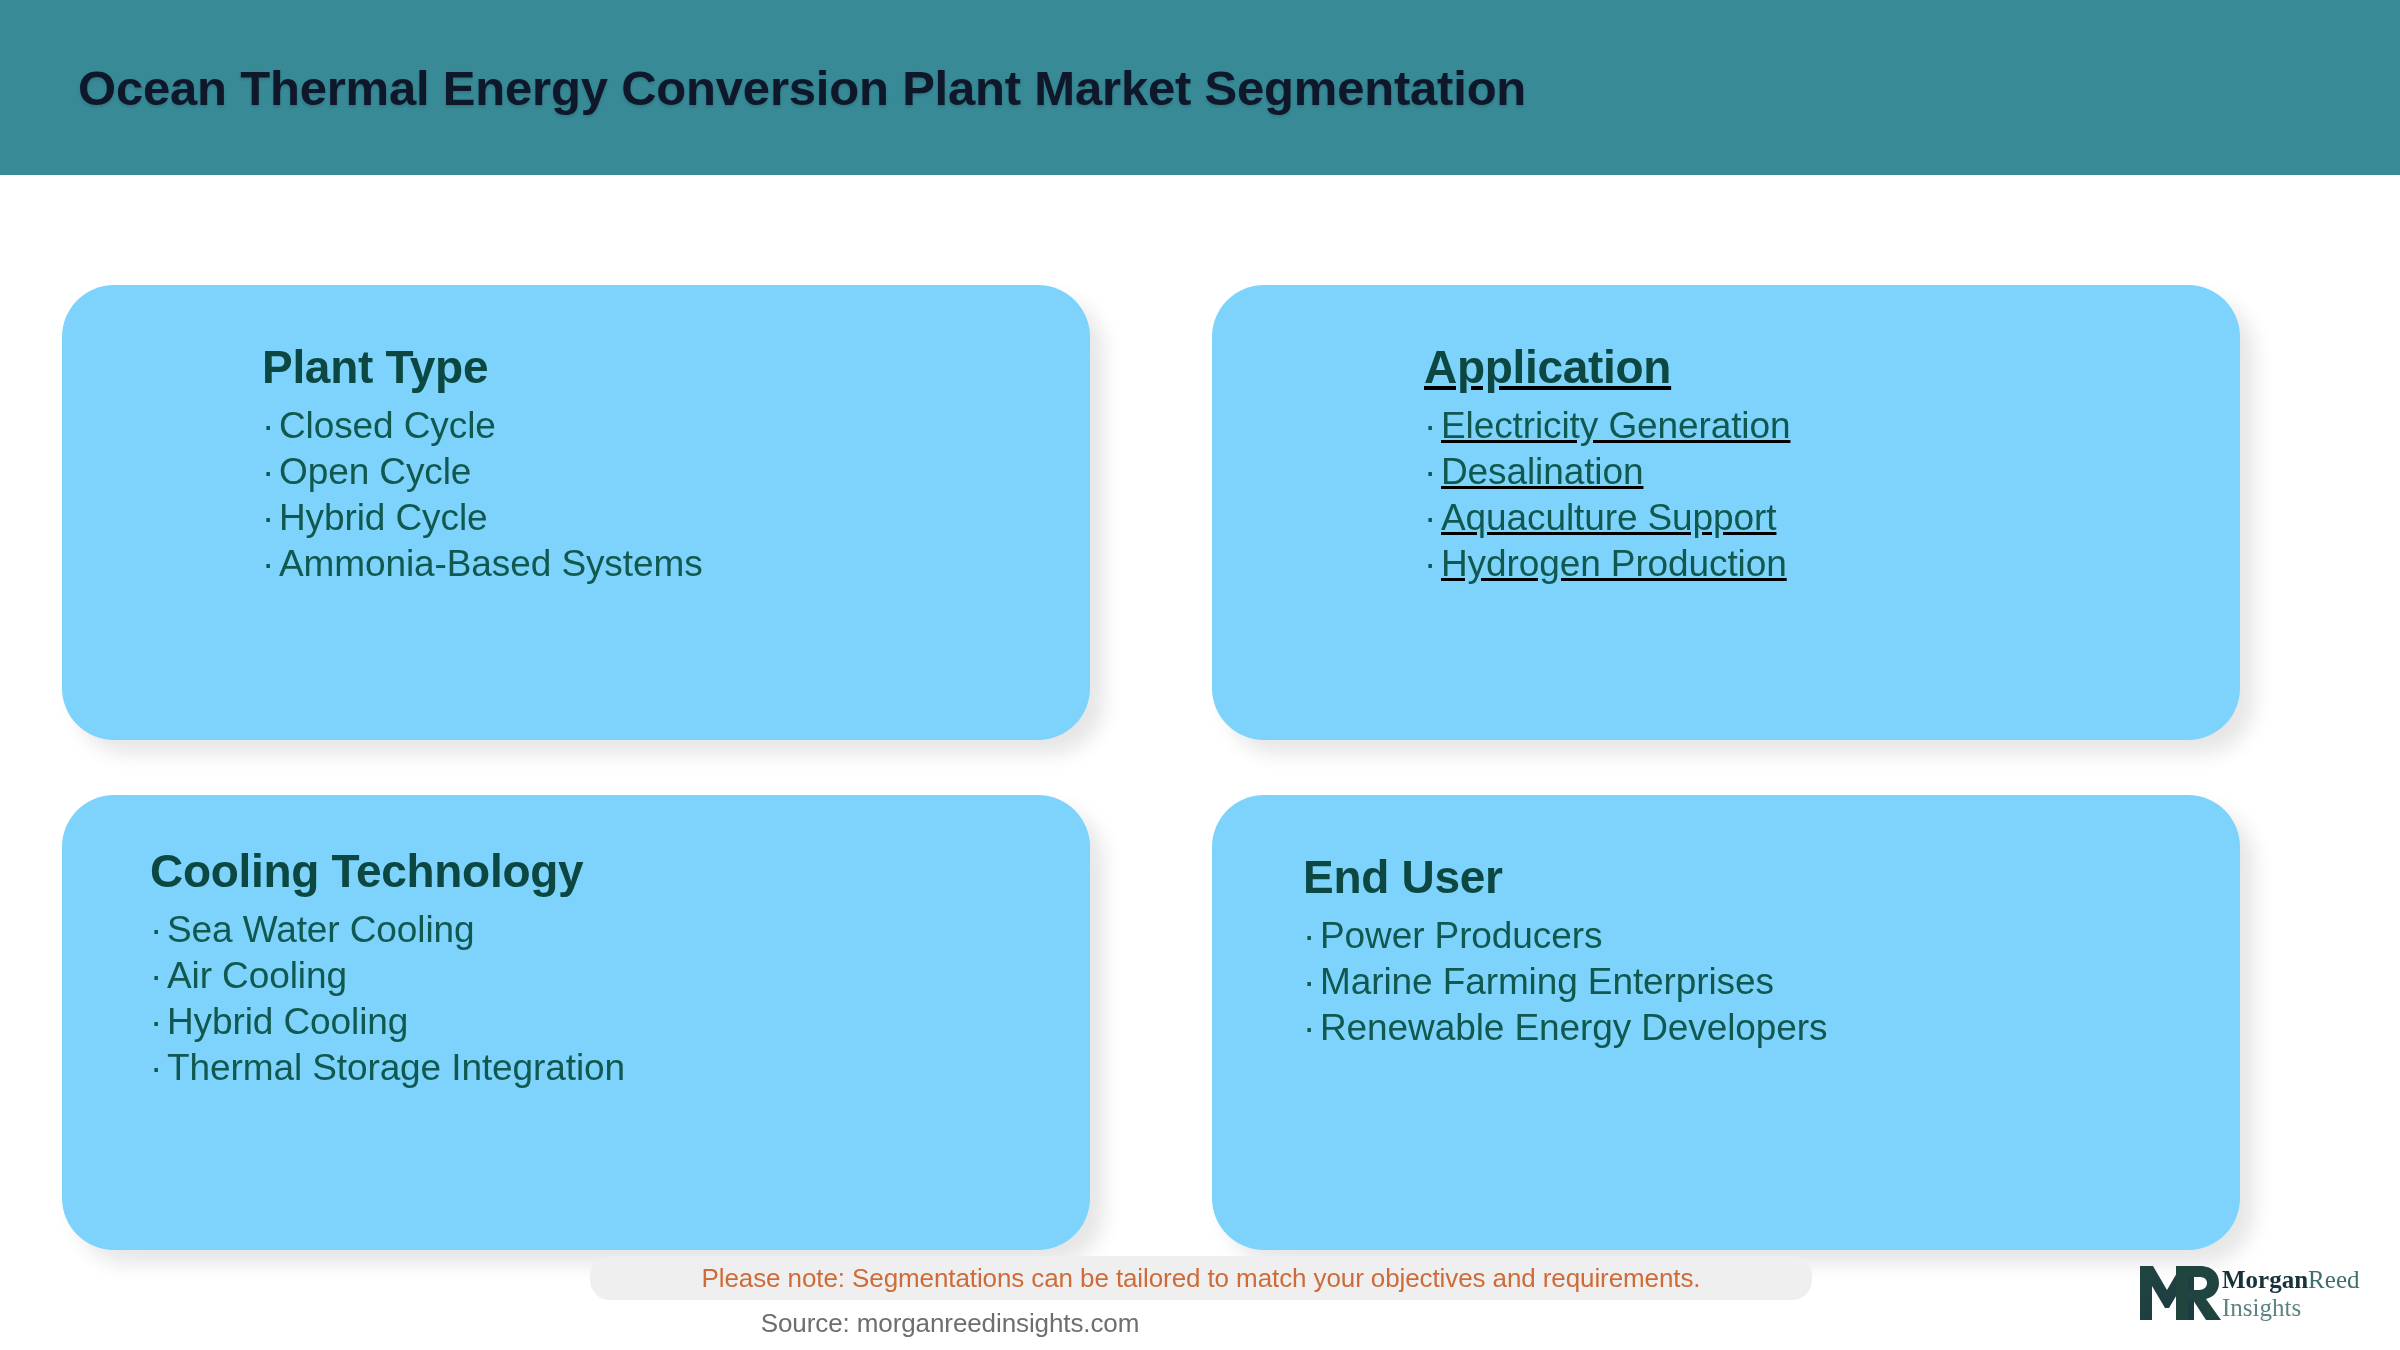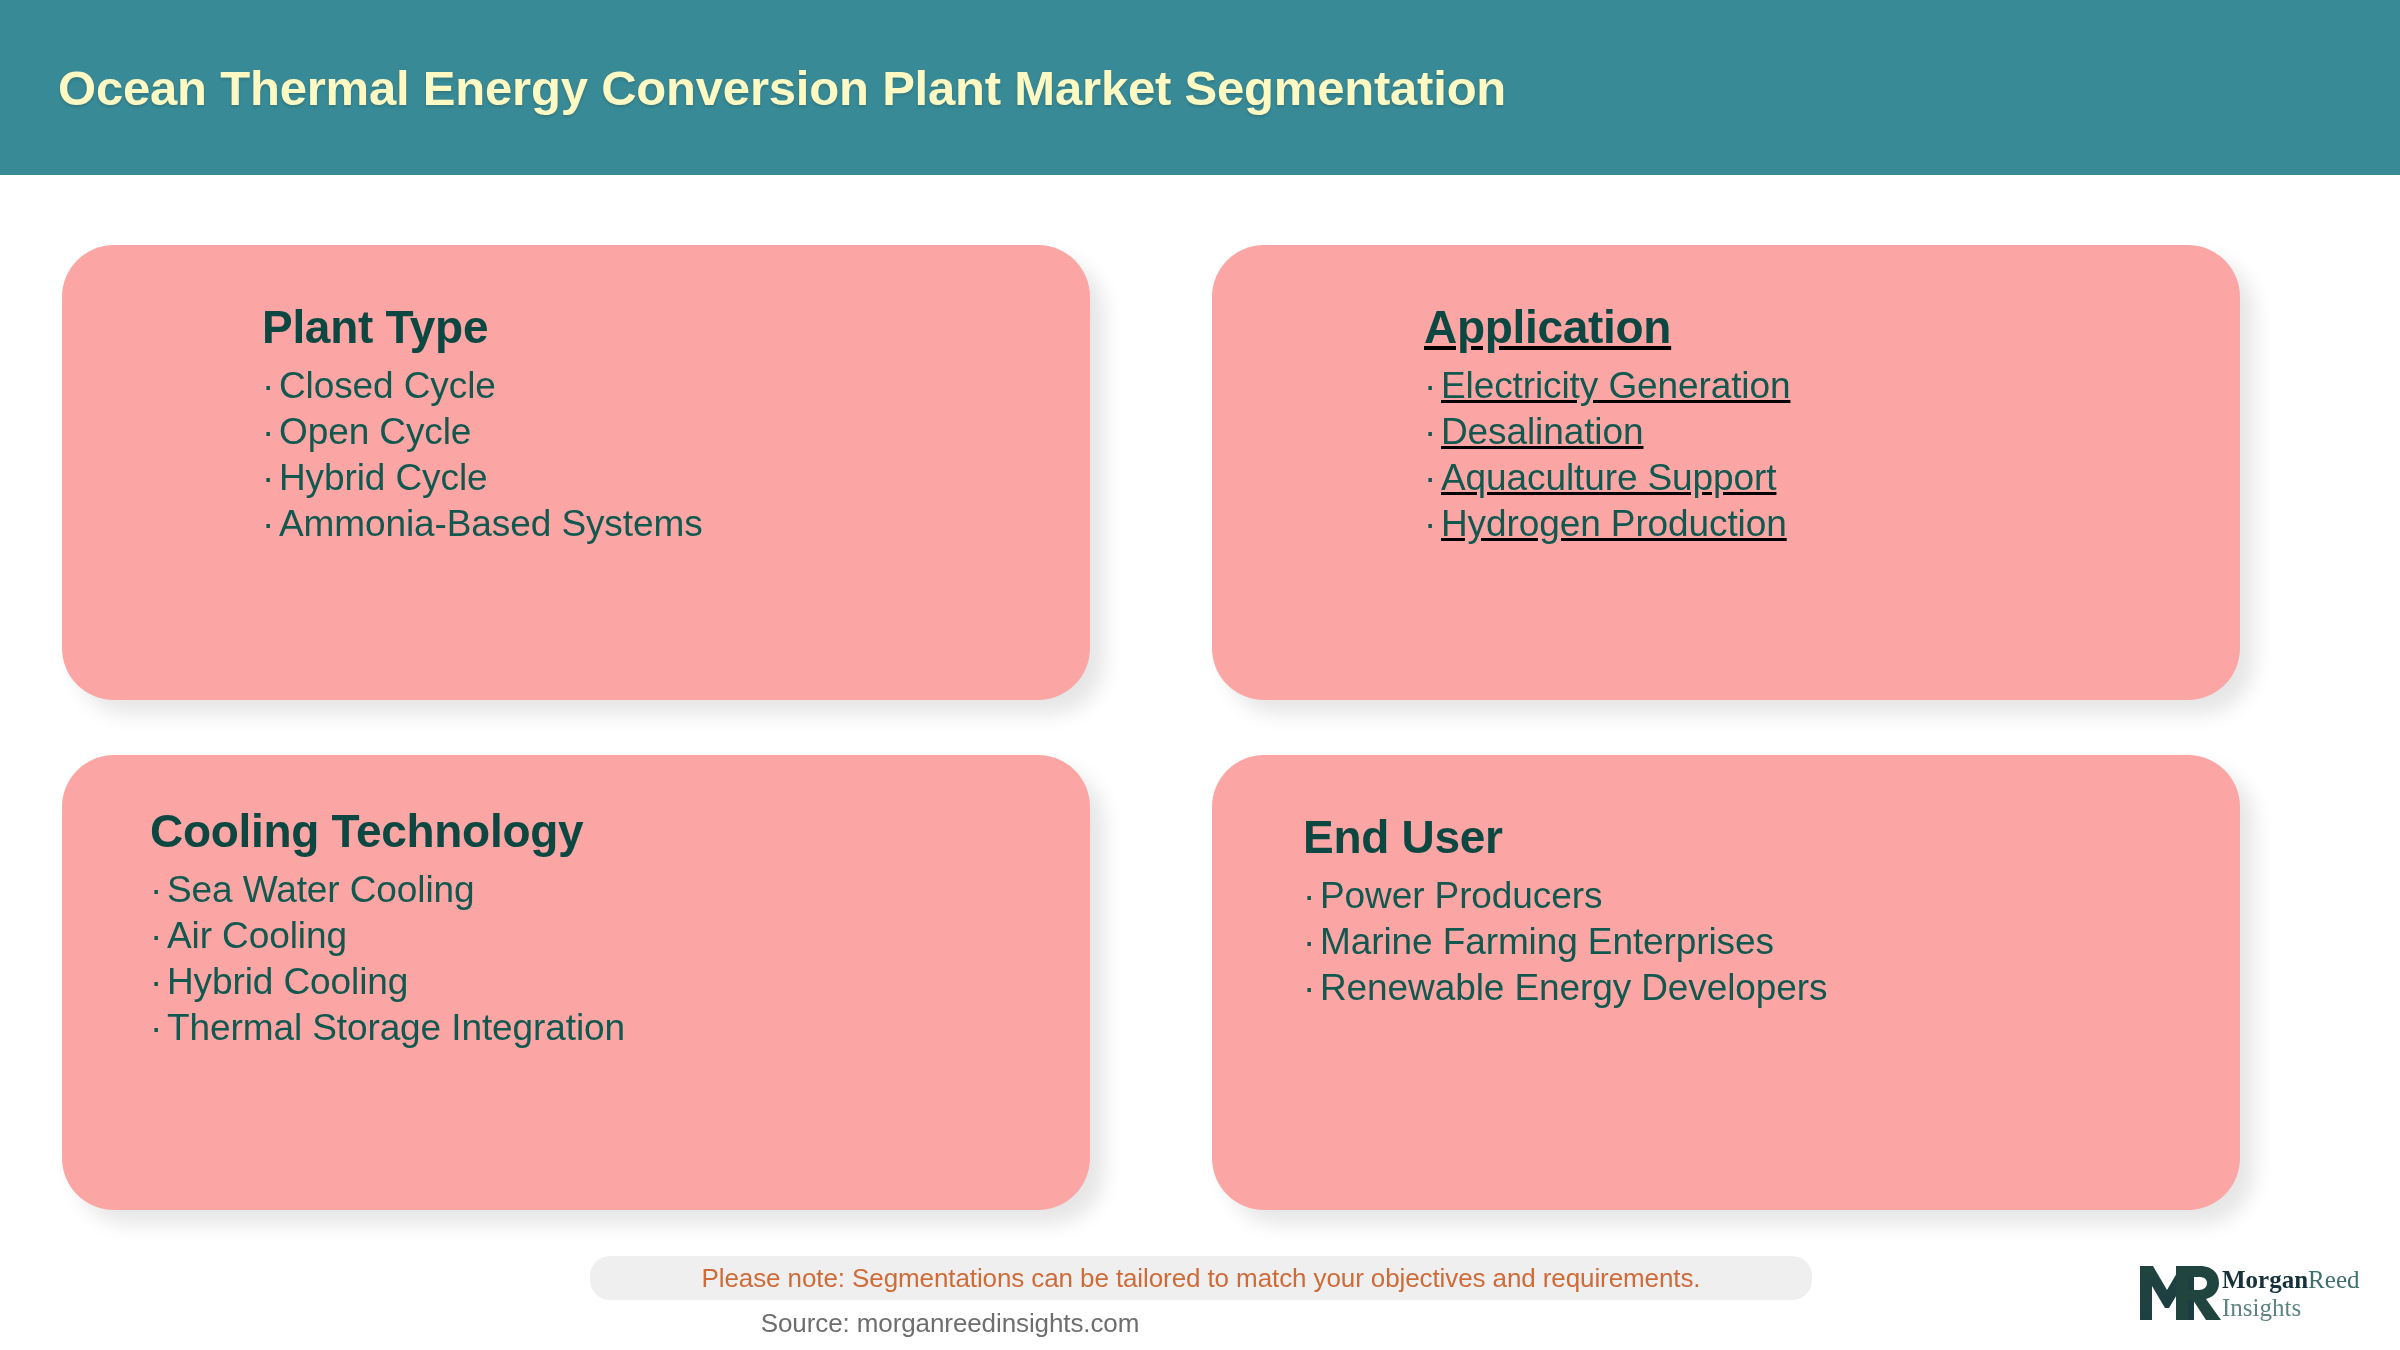--- a/index.html
+++ b/index.html
@@ -20,36 +20,37 @@
     position: absolute;
     left: 0;
     top: 0;
     width: 2400px;
     height: 175px;
     background: #378a96;
     display: flex;
     align-items: center;
   }
   .header-title {
-    margin-left: 58px;
-    color: #fef9c3;
+    margin-left: 78px;
+    color: #0f172a;
     font-size: 49px;
     font-weight: 700;
     letter-spacing: -0.2px;
     white-space: nowrap;
     text-shadow: 0 2px 3px rgba(0,0,0,0.13);
   }
 
   
   .card {
     position: absolute;
-    background: #fca5a5;
+    background: #7dd3fc;
     border-radius: 52px;
     box-shadow: 14px 14px 20px rgba(0,0,0,0.10);
     overflow: hidden;
+    margin-top: 40px;
   }
   .card-inner {
     position: absolute;
     left: 0; right: 0;
   }
   .card-title {
     color: #0c4841;
     font-size: 46px;
     font-weight: 700;
     letter-spacing: -0.3px;

